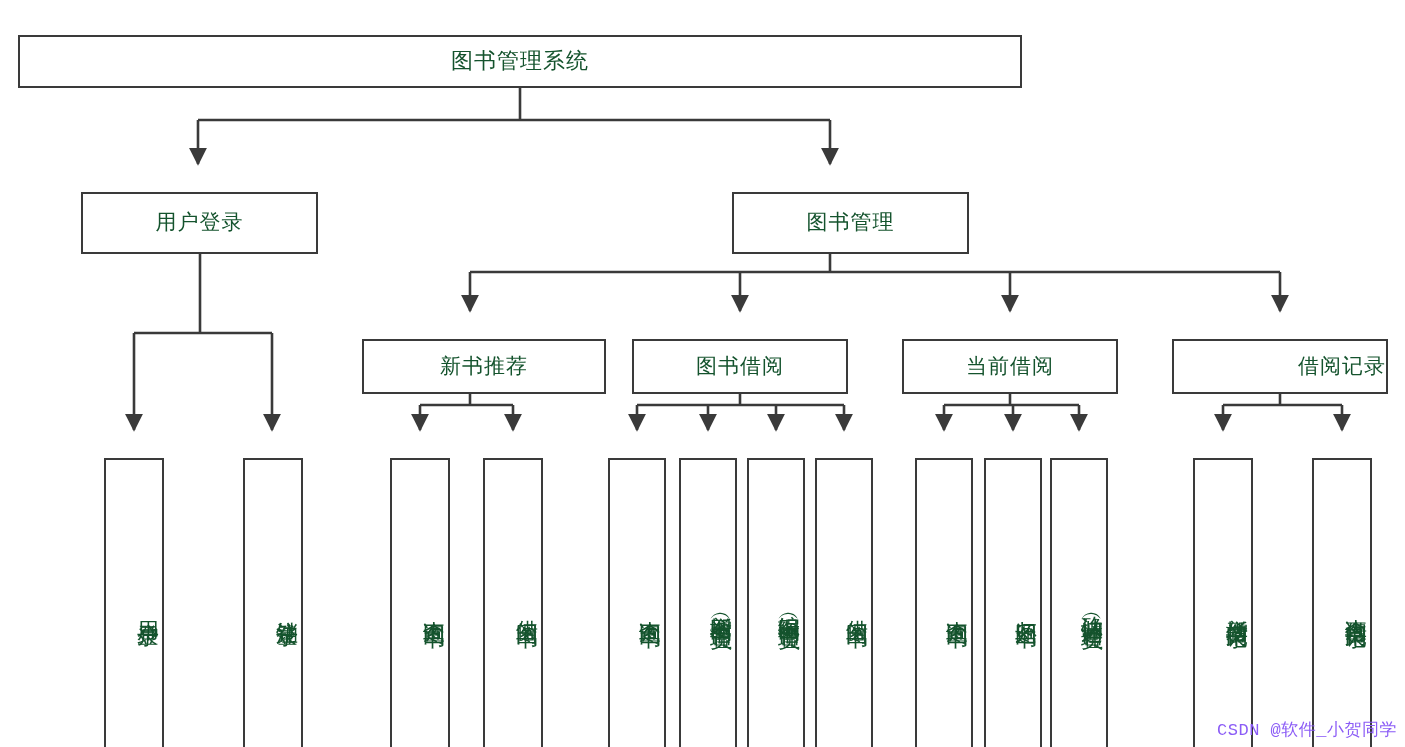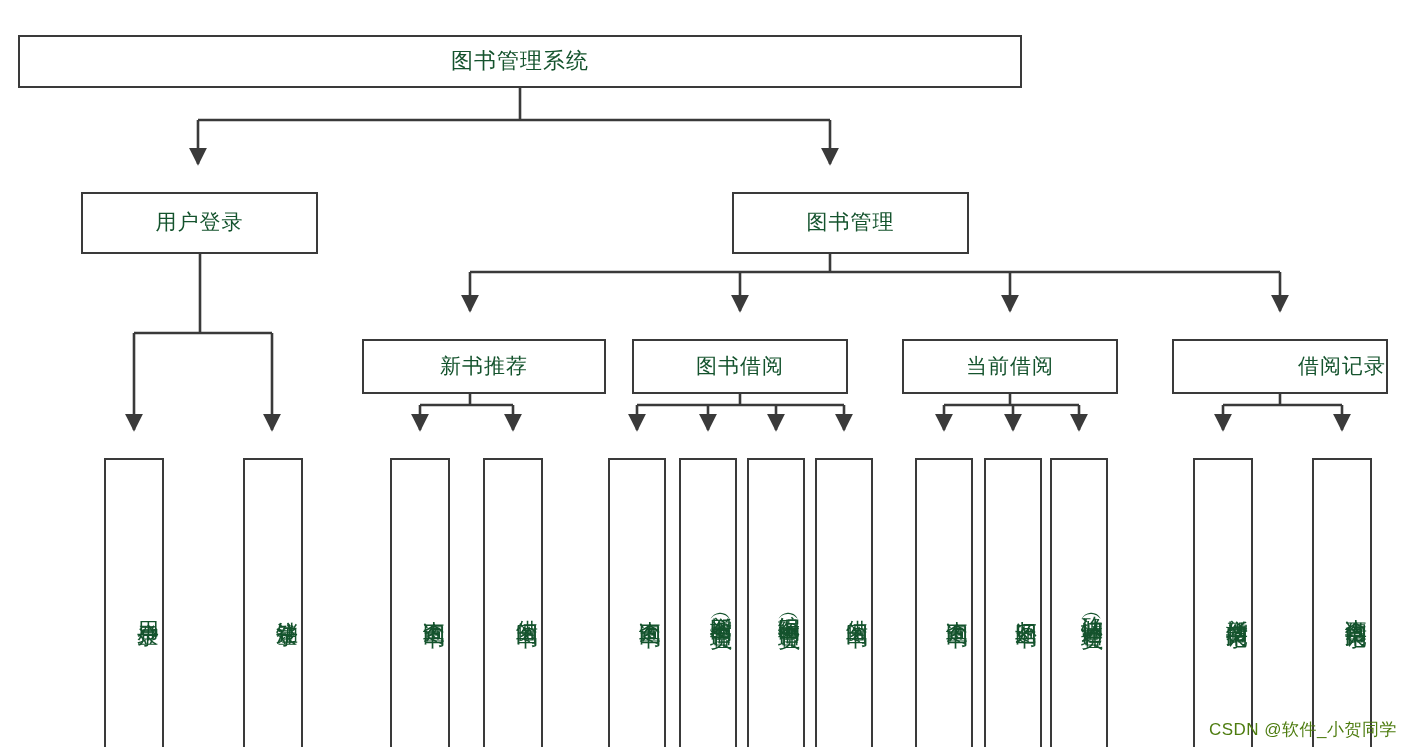--- a/index.html
+++ b/index.html
@@ -59,24 +59,24 @@
     top: 0;
     width: 1405px;
     height: 747px;
     pointer-events: none;
   }
   .watermark {
     position: absolute;
     right: 8px;
     bottom: 6px;
     font-size: 17px;
-    color: #4d7c0f;
+    color: #8b5cf6;
     letter-spacing: 0.5px;
     white-space: nowrap;
-    font-family: Liberation Sans, sans-serif;
+    font-family: Liberation Mono, monospace;
   }
 </style>
 </head>
 <body>
 
 <div id="canvas">
 
   <svg id="edges" viewBox="0 0 1405 747" xmlns="http://www.w3.org/2000/svg">
     <defs>
       <marker id="arrow" viewBox="0 0 10 10" refX="9" refY="5" markerWidth="7" markerHeight="7" orient="auto-start-reverse">

